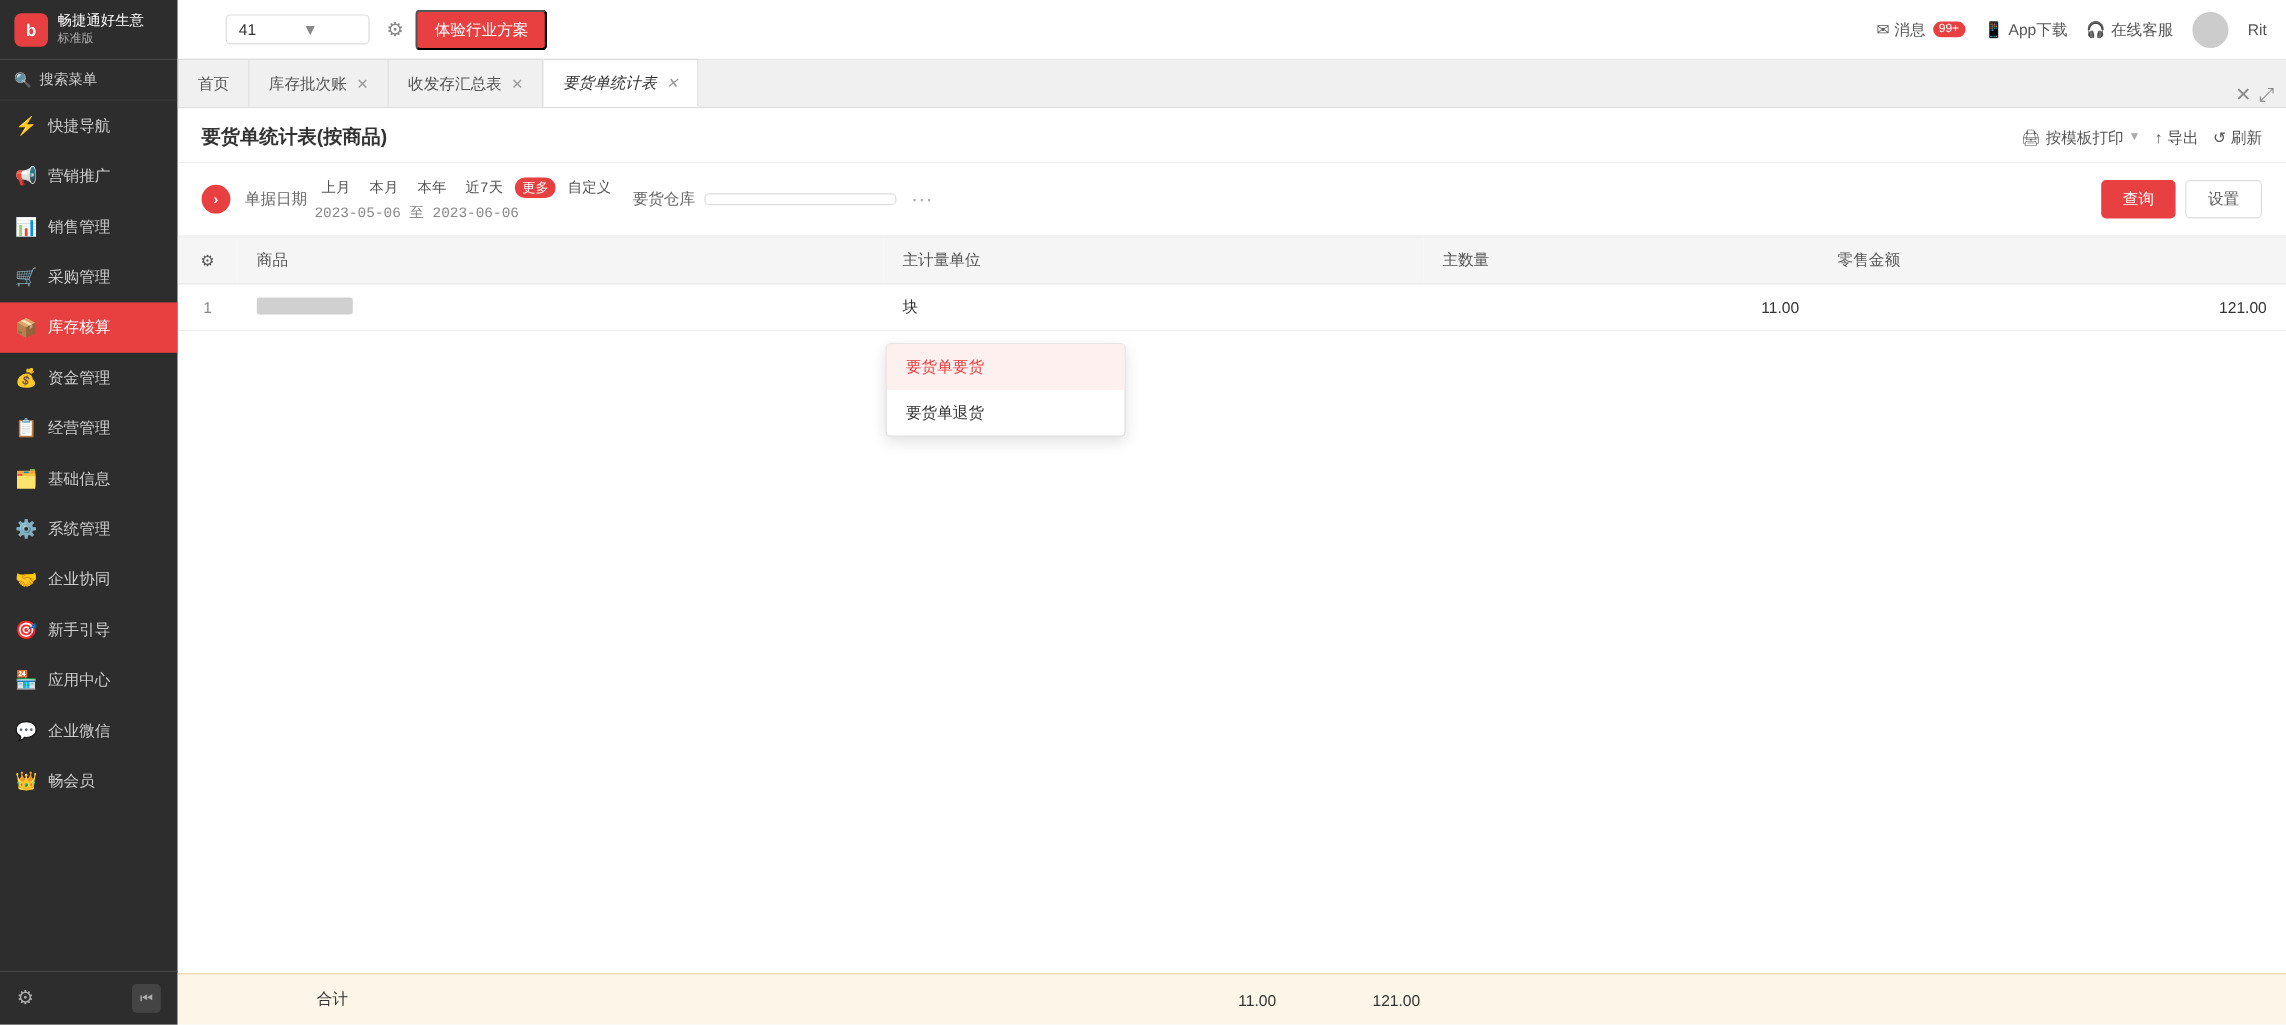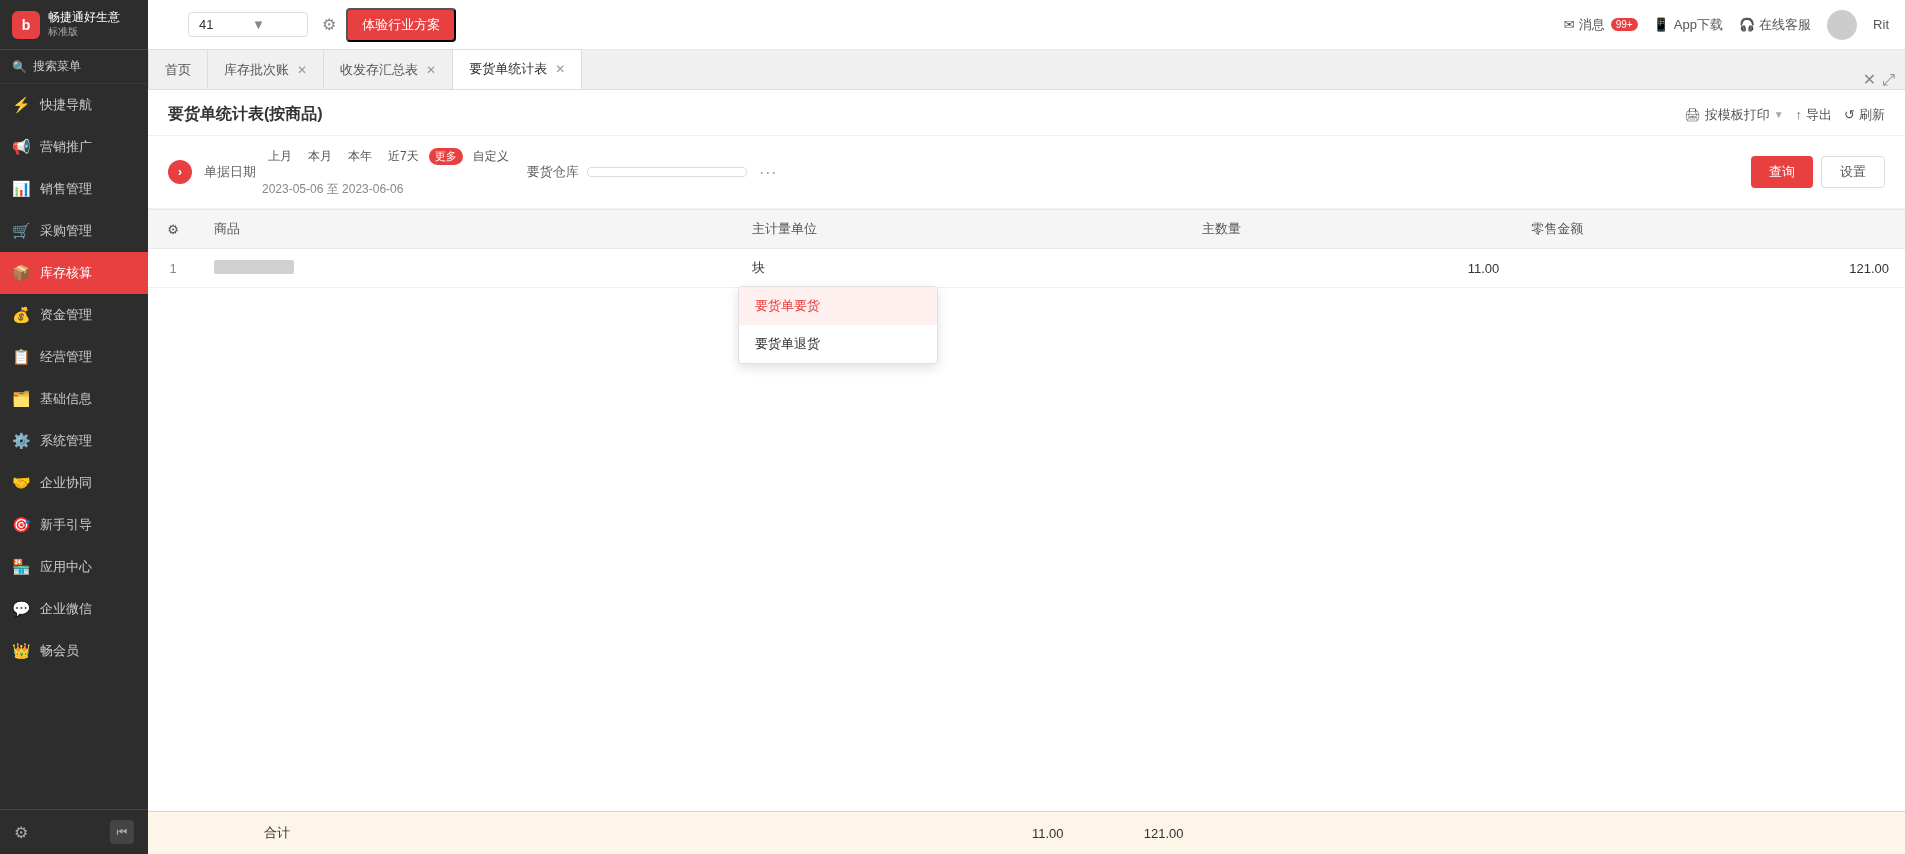--- a/index.html
+++ b/index.html
@@ -128,20 +128,21 @@
       background: #f0f0f0;
       color: #555;
       height: 40px;
     }
     .tab:first-child { border-left: 1px solid #ddd; }
     .tab.active {
       background: #fff;
       color: #333;
       border-bottom: 1px solid #fff;
       font-weight: 500;
+      font-style: italic;
     }
     .tab-close { color: #999; font-size: 12px; margin-left: 2px; }
     .tabs-controls { margin-left: auto; display: flex; align-items: center; padding: 0 10px; }
 
     
     .content {
       flex: 1;
       overflow: auto;
       background: #fff;
       position: relative;
@@ -173,21 +174,21 @@
       width: 24px; height: 24px;
       background: #e84040;
       color: #fff;
       border-radius: 50%;
       display: flex; align-items: center; justify-content: center;
       cursor: pointer; font-size: 12px;
       flex-shrink: 0;
     }
     .filter-group { display: flex; align-items: center; gap: 6px; }
     .filter-label { color: #666; font-size: 13px; }
-    .filter-date-group { display: flex; flex-direction: column; gap: 14px; }
+    .filter-date-group { display: flex; flex-direction: column; gap: 2px; font-family: Liberation Mono, monospace; }
     .date-range-btns { display: flex; gap: 4px; align-items: center; }
     .date-btn {
       padding: 2px 6px; border-radius: 3px;
       font-size: 12px; cursor: pointer; color: #555;
     }
     .date-btn.hot {
       background: #e84040; color: #fff; border-radius: 10px;
       padding: 1px 6px; font-size: 11px;
     }
     .date-range-text { font-size: 12px; color: #888; }

